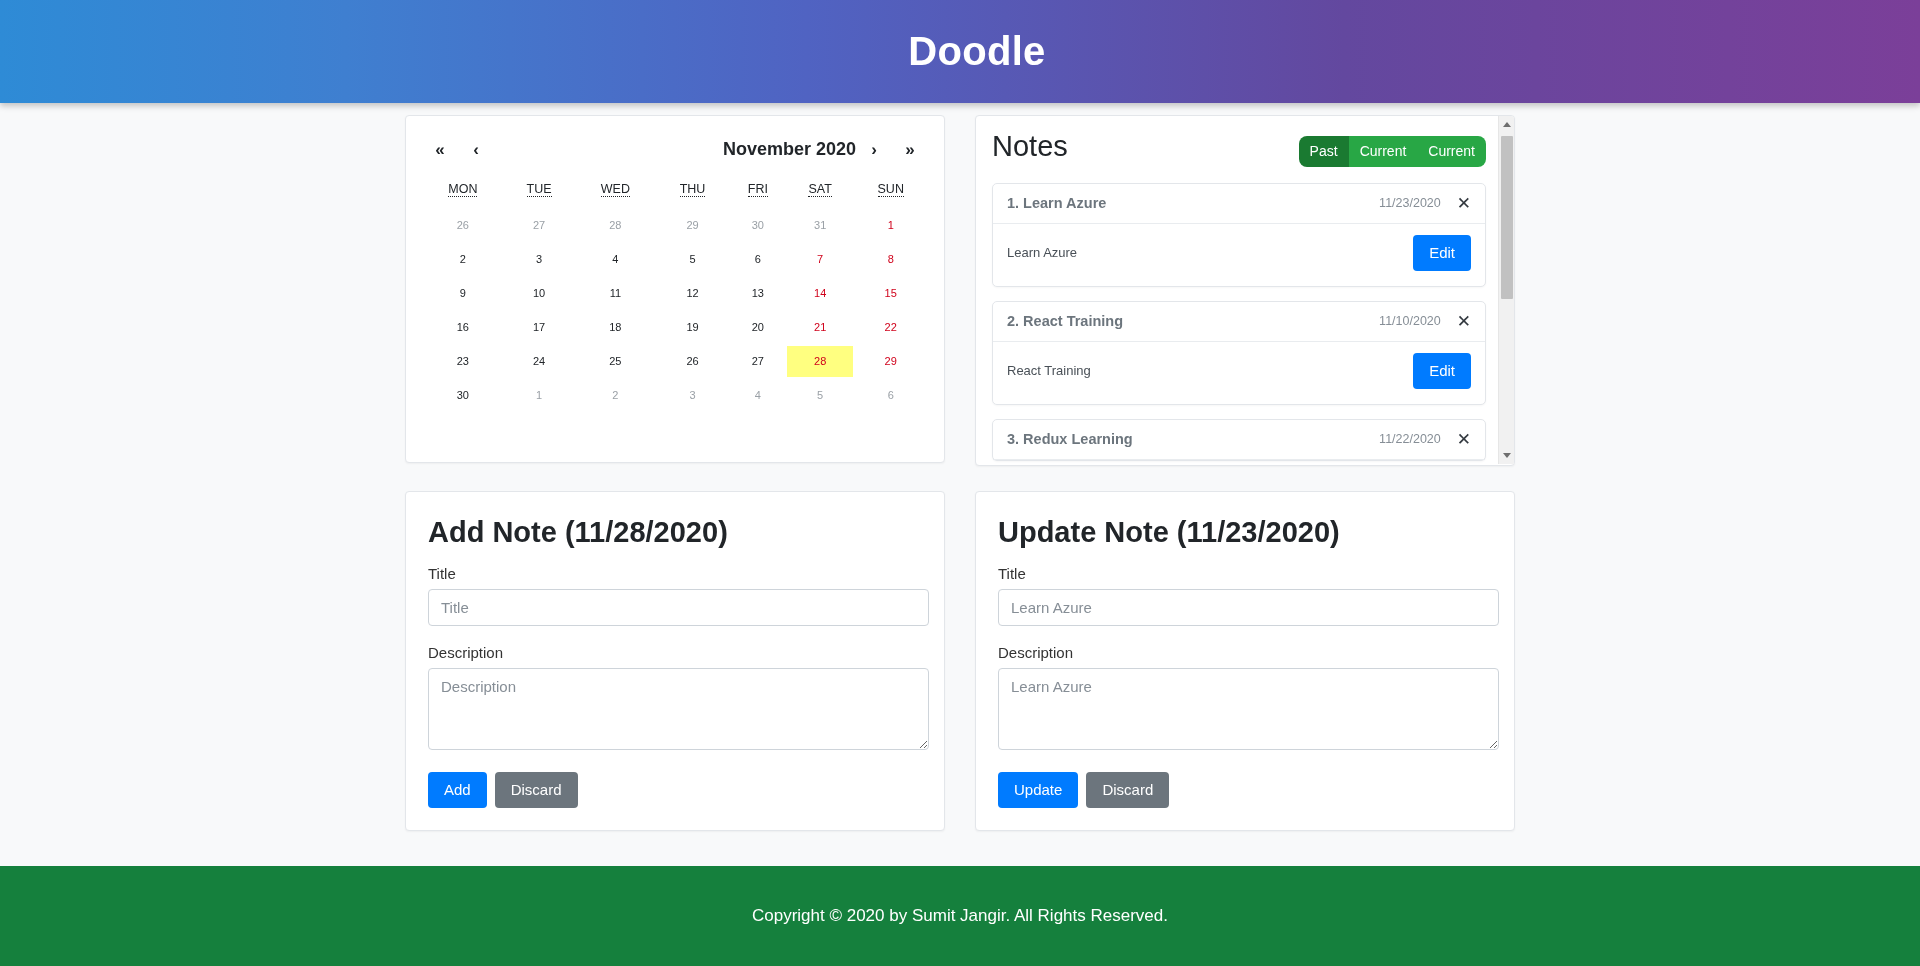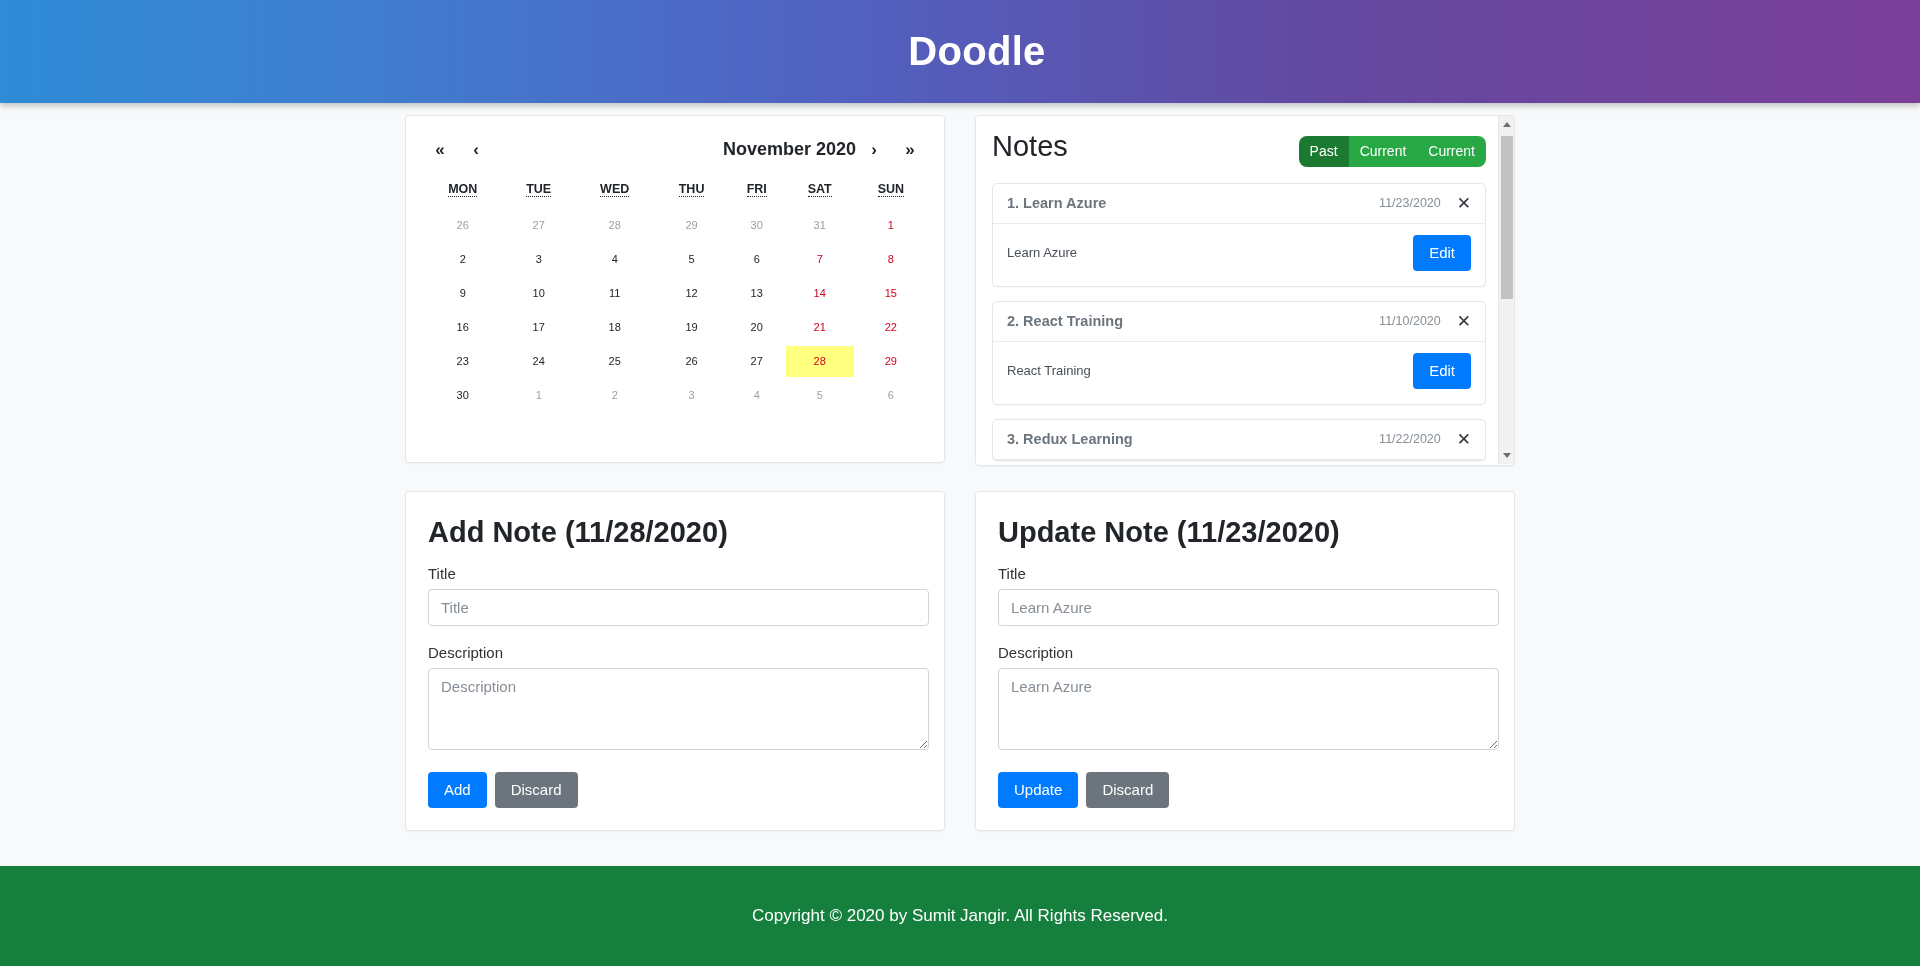--- a/index.html
+++ b/index.html
@@ -69,21 +69,21 @@
   }
   .cal-month {
     text-align: right;
     font-size: 18px;
     font-weight: bold;
     color: #212529;
   }
   .cal-grid { width: 100%; border-collapse: collapse; }
   .cal-grid th {
     font-size: 12.5px;
-    font-weight: bold;
+    font-weight: normal;
     color: #212529;
     padding-bottom: 12px;
     padding-top: 8px;
     text-align: center;
   }
   .cal-grid th abbr {
     text-decoration: none;
     border-bottom: 1px dotted #212529;
     cursor: help;
   }

